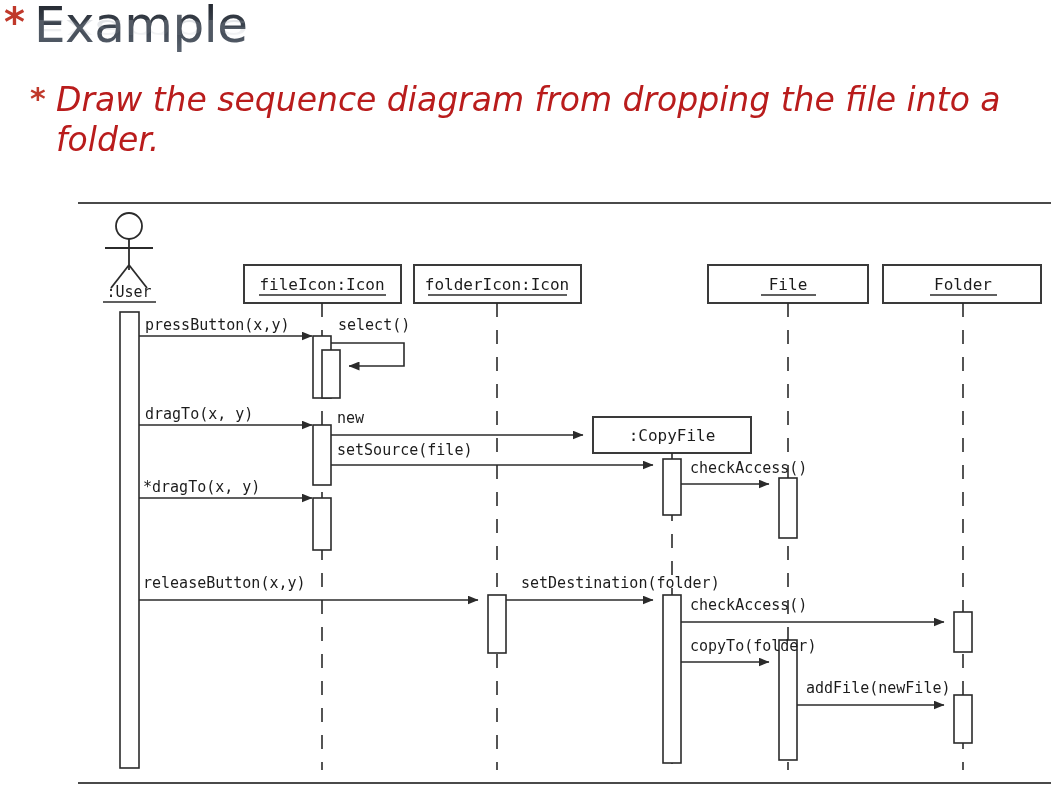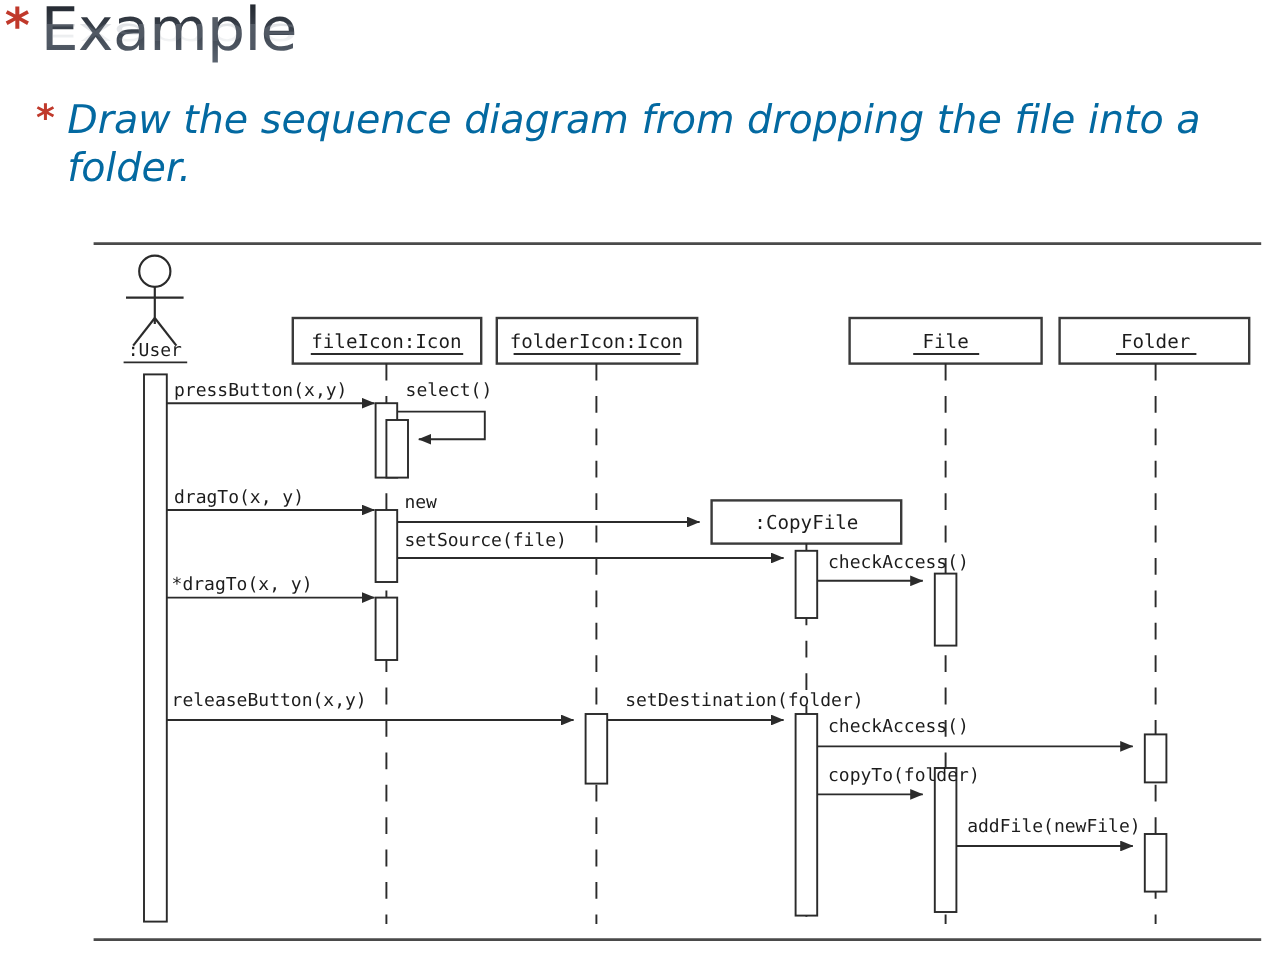--- a/index.html
+++ b/index.html
@@ -79,21 +79,21 @@
     top: 4px;
     font-size: 30px;
   }
   .subtitle-text {
     position: absolute;
     left: 26px;
     top: 0px;
     width: 980px;
     font-size: 33px;
     font-style: italic;
-    color: #0369a1;
+    color: #b91c1c;
     font-family: "DejaVu Sans", sans-serif;
     line-height: 1.22;
   }
 
   
   .diagram-wrap {
     position: absolute;
     left: 0;
     top: 195px;
     width: 1058px;

